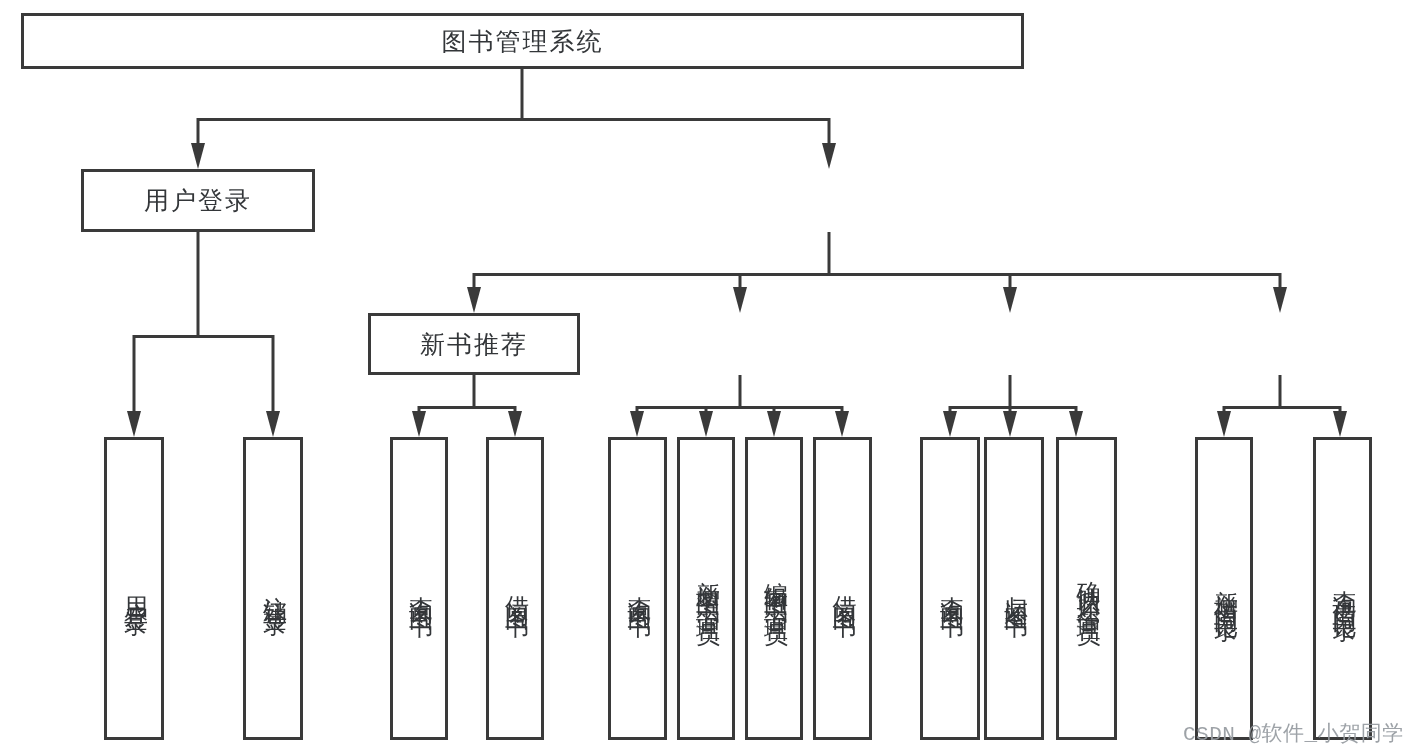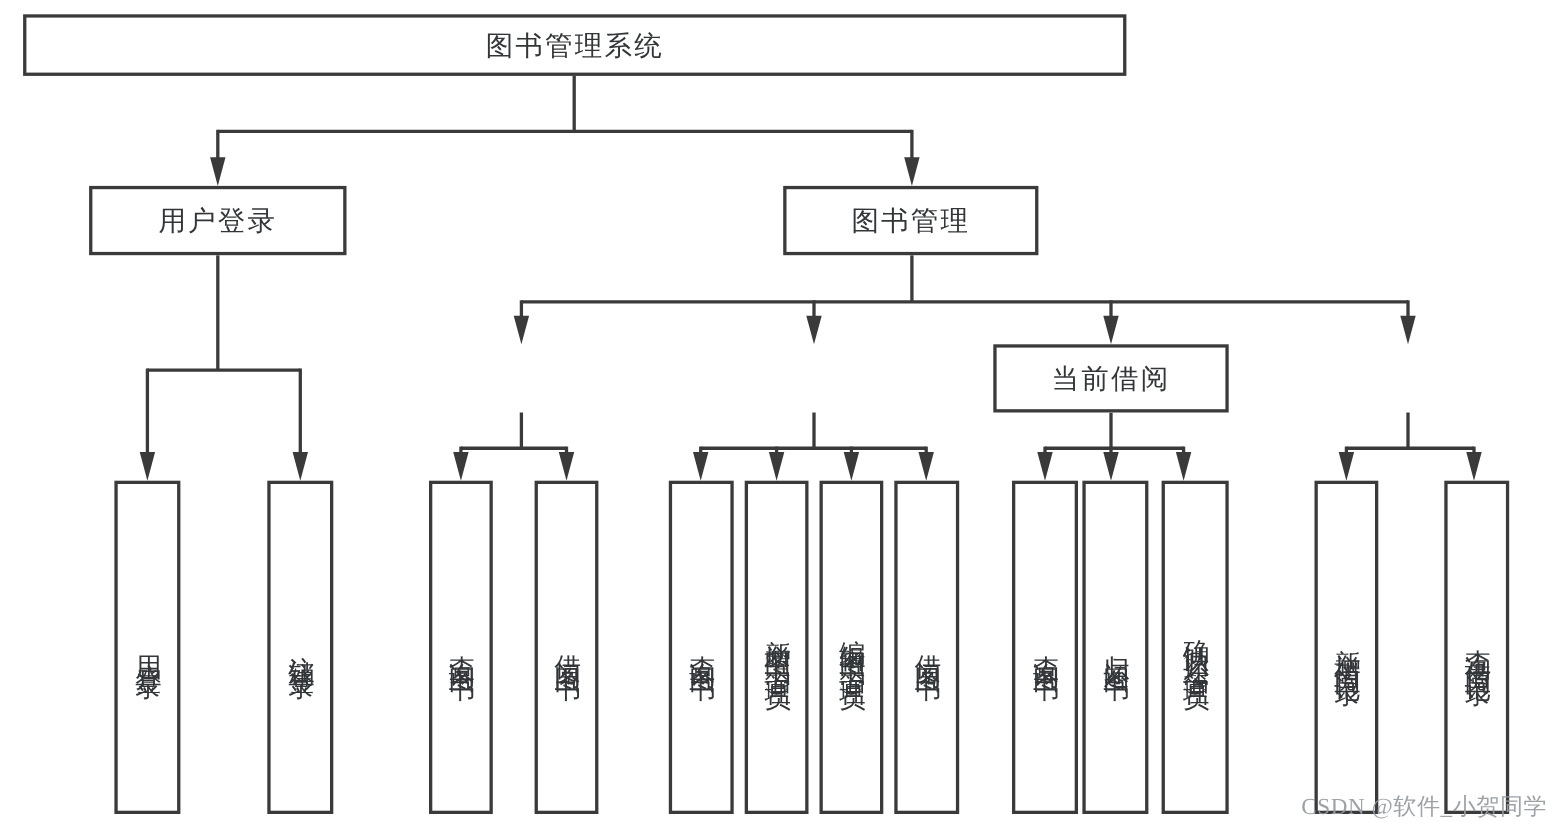--- a/index.html
+++ b/index.html
@@ -1,20 +1,20 @@
 <!DOCTYPE html>
 <html><head>
 <meta charset="utf-8">
 <style>
   html,body{margin:0;padding:0;background:#fff;}
   #stage{
     position:relative;
     width:1405px;height:747px;
     background:#fff;
-    font-family:Liberation Serif, serif;
+    font-family:Liberation Mono, monospace;
     overflow:hidden;
   }
   .box{
     position:absolute;
     box-sizing:border-box;
     border:3px solid #3a3a3a;
     background:#fff;
     display:flex;
     align-items:center;
     justify-content:center;
@@ -120,23 +120,22 @@
       <polygon points="1069,411 1083,411 1076,437"></polygon>
 
       <polygon points="1217,411 1231,411 1224,437"></polygon>
       <polygon points="1333,411 1347,411 1340,437"></polygon>
     </g>
   </svg>
 
   <div class="box" style="left:21px;top:13px;width:1003px;height:56px">图书管理系统</div>
 
   <div class="box" style="left:81px;top:169px;width:234px;height:63px">用户登录</div>
-  <div class="box" style="left:712px;top:169px;width:232px;height:63px">图书管理</div>
 
-  <div class="box" style="left:903px;top:313px;width:214px;height:62px">当前借阅</div>
+  <div class="box" style="left:368px;top:313px;width:212px;height:62px">新书推荐</div>
 
   <div class="box vbox" style="left:104px;top:437px;width:60px;height:303px">用户登录</div>
   <div class="box vbox" style="left:243px;top:437px;width:60px;height:303px">注销登录</div>
 
   <div class="box vbox" style="left:390px;top:437px;width:58px;height:303px">查询图书</div>
   <div class="box vbox" style="left:486px;top:437px;width:58px;height:303px">借阅图书</div>
 
   <div class="box vbox" style="left:608px;top:437px;width:59px;height:303px">查询图书</div>
   <div class="box vbox" style="left:677px;top:437px;width:58px;height:303px">新增图书（管理员）</div>
   <div class="box vbox" style="left:745px;top:437px;width:58px;height:303px">编辑图书（管理员）</div>

